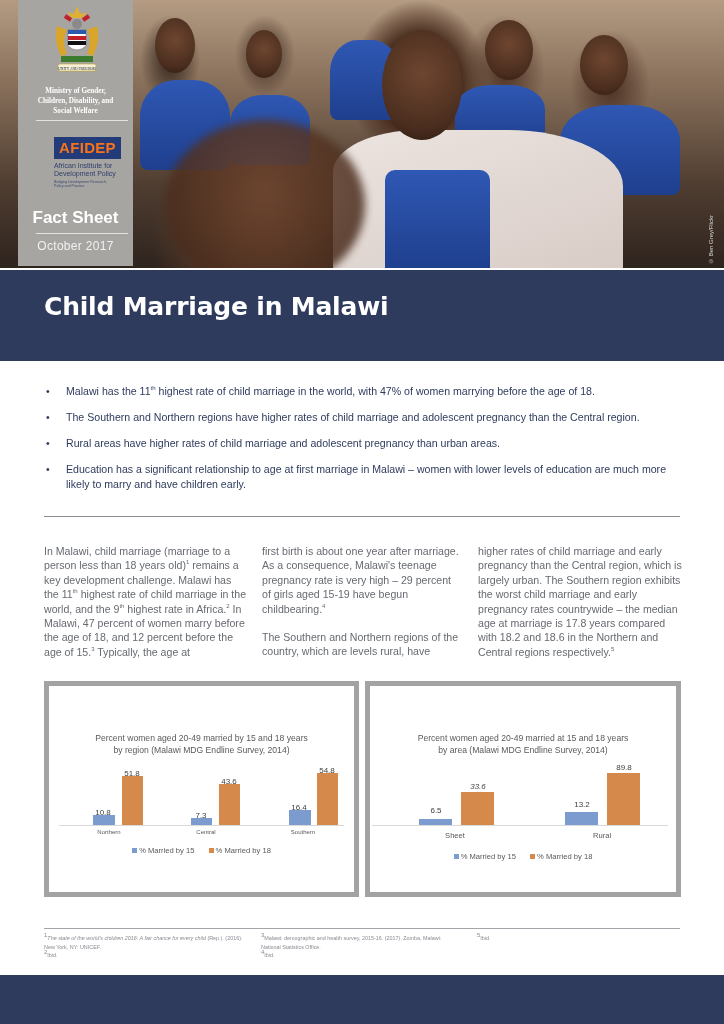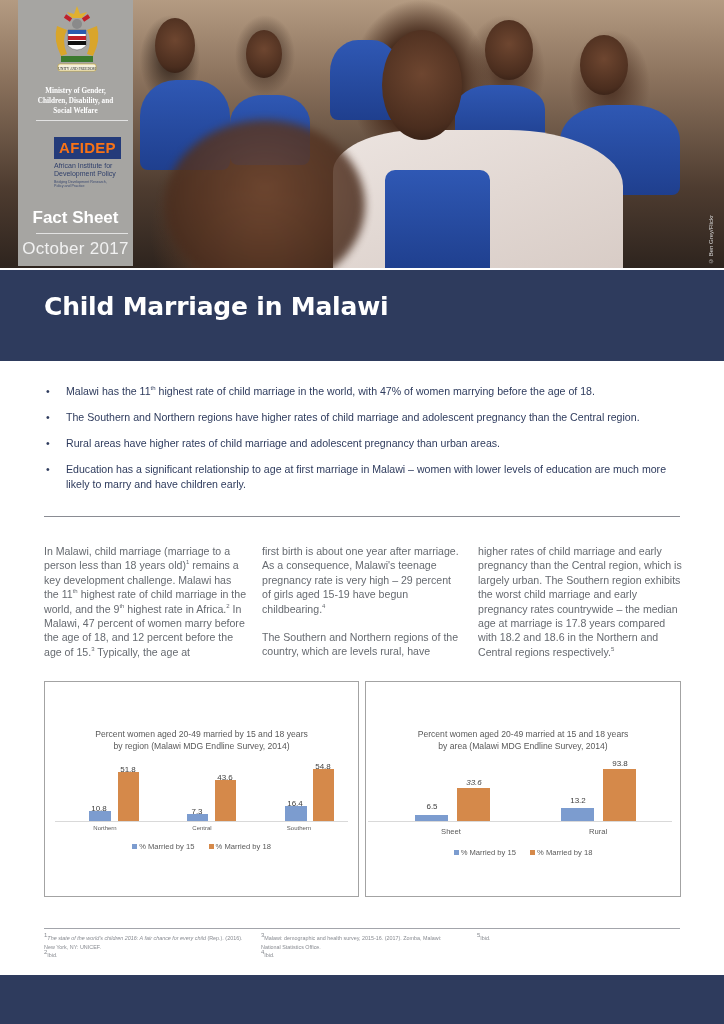--- a/index.html
+++ b/index.html
@@ -62,21 +62,21 @@
   .afidep-tag {
     position: absolute; left: 36px; top: 180px; width: 80px; text-align: left;
     font-size: 3.6px; line-height: 4.4px; color: #3b4a70;
   }
   .fact-sheet {
     position: absolute; left: 0; top: 208px; width: 115px;
     font-weight: bold; font-size: 17px; color: #fff;
   }
   .sheet-date {
     position: absolute; left: 0; top: 239px; width: 115px;
-    font-size: 17px; color: #f1f1f1; font-weight: normal; letter-spacing: 0.3px;
+    font-size: 12px; color: #f1f1f1; font-weight: normal; letter-spacing: 0.3px;
   }
 
   
   .title-bar {
     position: absolute; left: 0; top: 270px; width: 724px; height: 91px; background: #2e3b5d;
   }
   .title-bar h1 {
     position: absolute; left: 44px; top: 22px; color: #fff;
     font-family: "DejaVu Sans", sans-serif; font-weight: bold; font-size: 25px; letter-spacing: -0.2px;
   }
@@ -93,21 +93,21 @@
   .rule { position: absolute; height: 1px; background: #8a8c93; }
 
   
   .body-col {
     position: absolute; top: 544px; width: 200px; color: #666a70; font-size: 10.6px; line-height: 14.4px;
   }
   .body-col p + p { margin-top: 14px; }
 
   
   .chart-box {
-    position: absolute; top: 681px; height: 216px; border: 1px solid #a3a3a3; background: #fff;
+    position: absolute; top: 681px; height: 216px; border: 5px solid #a3a3a3; background: #fff;
   }
   .chart-title {
     position: absolute; left: 0; top: 46px; width: 100%; text-align: center;
     color: #595959; font-size: 8.6px; line-height: 12px;
   }
   .plot { position: absolute; left: 10px; right: 10px; top: 80px; height: 60px; }
   .axis { position: absolute; left: 0; right: 0; bottom: 0; height: 1px; background: #d9d9d9; }
   .bar { position: absolute; bottom: 1px; }
   .bar.s15 { background: #7c9ccf; }
   .bar.s18 { background: #d5894a; }
@@ -262,21 +262,21 @@
   </div>
   <div class="plot" style="left:2px;right:8px;">
 
     <div class="bar-label" style="left:44px;top:40px;">6.5</div>
     <div class="bar s15" style="left:47px;width:33px;height:6px;"></div>
     <div class="bar-label" style="left:86px;top:16px;font-style:italic;">33.6</div>
     <div class="bar s18" style="left:89px;width:33px;height:33px;"></div>
 
     <div class="bar-label" style="left:190px;top:34px;">13.2</div>
     <div class="bar s15" style="left:193px;width:33px;height:13px;"></div>
-    <div class="bar-label" style="left:232px;top:-3px;">93.8</div>
+    <div class="bar-label" style="left:232px;top:-3px;">89.8</div>
     <div class="bar s18" style="left:235px;width:33px;height:52px;"></div>
     <div class="axis"></div>
   </div>
   <div class="cat-label" style="left:45px;font-size:7.6px;top:145px;">Sheet</div>
   <div class="cat-label" style="left:192px;font-size:7.6px;top:145px;">Rural</div>
   <div class="legend" style="top:166px;">
     <span class="item"><span class="sw" style="background:#7c9ccf;"></span><span>% Married by 15</span></span>
     <span class="item"><span class="sw" style="background:#d5894a;"></span><span>% Married by 18</span></span>
   </div>
 </div>

